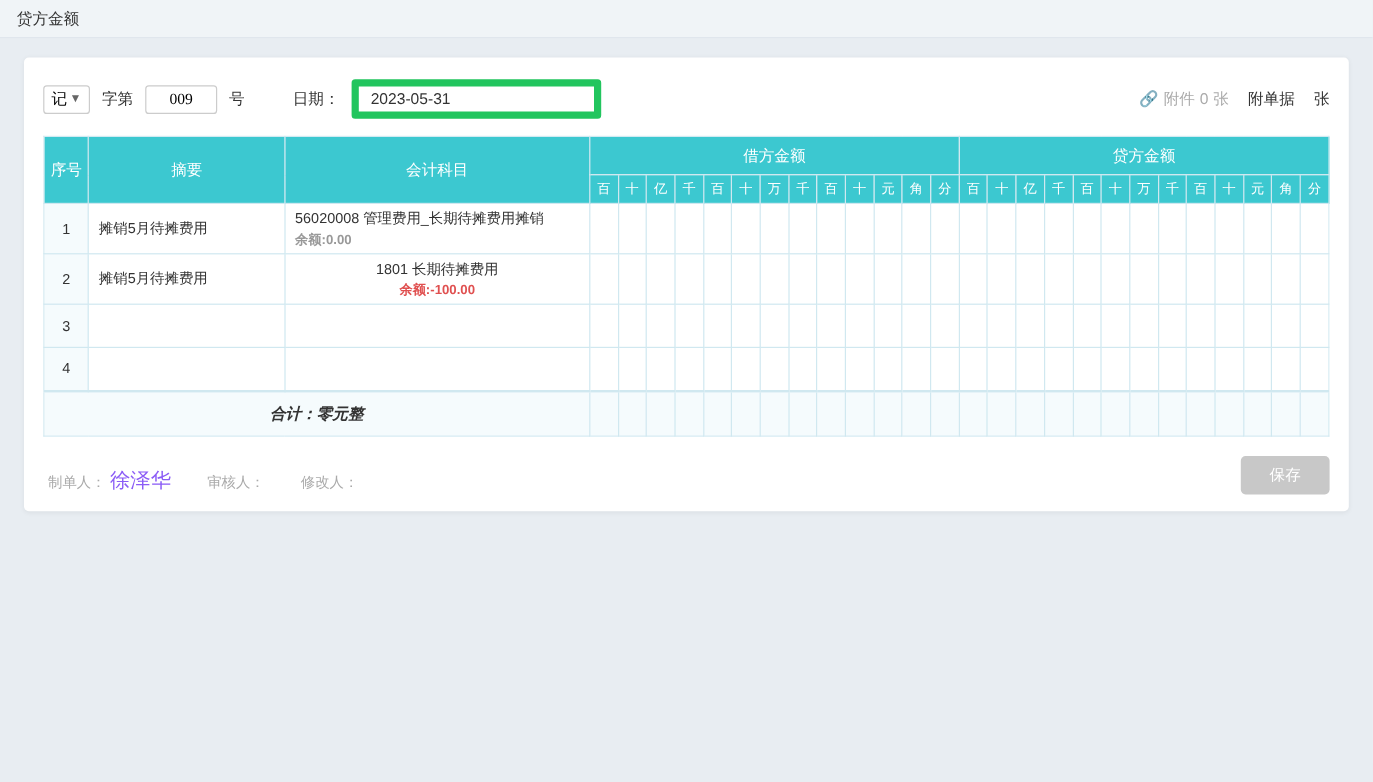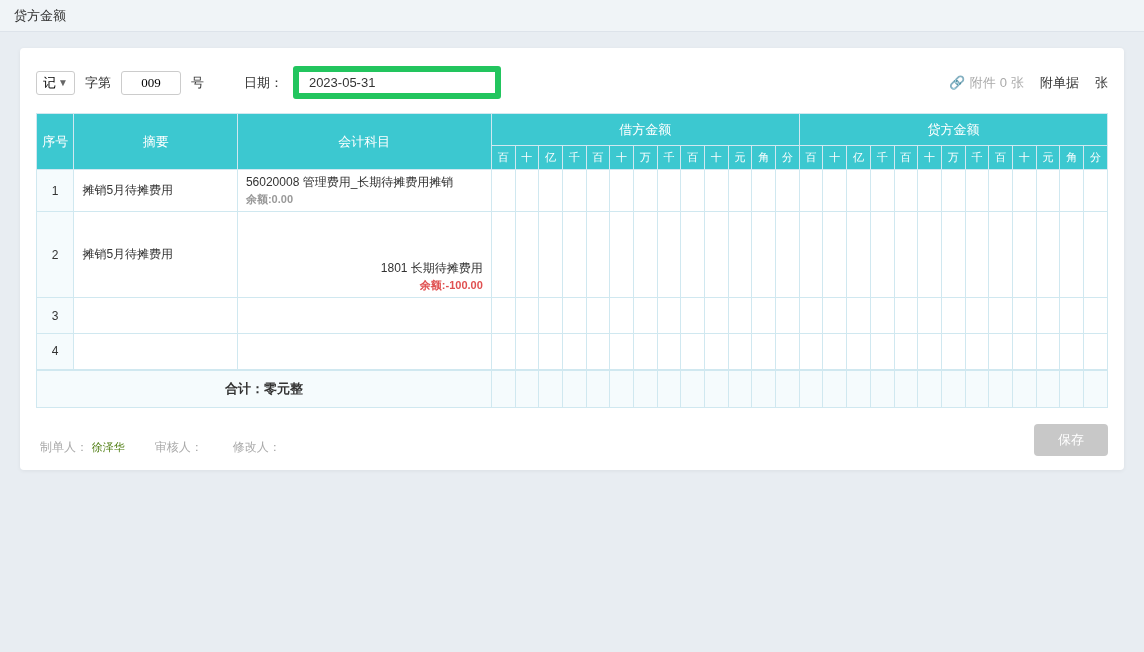--- a/index.html
+++ b/index.html
@@ -189,41 +189,42 @@
     .balance-negative {
       color: #e05050;
     }
 
     .summary-row td {
       background: #f5fbfd;
       height: 38px;
       font-size: 13px;
       color: #333;
       border-top: 2px solid #d0e8f0;
+      font-style: italic;
     }
     .summary-label {
       font-weight: bold;
       padding-left: 10px;
       text-align: left;
     }
 
     .footer-row {
       display: flex;
       align-items: center;
       gap: 30px;
       margin-top: 12px;
       padding: 0 4px;
     }
     .footer-field {
       color: #aaa;
       font-size: 12px;
     }
     .footer-value {
-      color: #4d7c0f;
-      font-size: 11px;
+      color: #8b5cf6;
+      font-size: 17px;
     }
 
     .save-btn {
       background: #c8c8c8;
       color: #fff;
       border: none;
       border-radius: 4px;
       padding: 7px 24px;
       font-size: 13px;
       cursor: not-allowed;
@@ -346,21 +347,21 @@
               <td style="width: 22px;"></td>
               <td style="width: 22px;"></td>
               <td style="width: 22px;"></td>
             </tr>
             <tr class="data-row">
               <td class="seq-cell" style="text-align: center;">2</td>
               <td>
                 <div class="cell-content">摊销5月待摊费用</div>
               </td>
               <td>
-                <div class="cell-content" style="text-align: right; margin-top: 44px;">1801 长期待摊费用<div class="balance-text balance-negative">余额:-100.00</div></div>
+                <div class="cell-content" style="text-align: center;">1801 长期待摊费用<div class="balance-text balance-negative">余额:-100.00</div></div>
               </td>
               <td style="width: 22px;"></td>
               <td style="width: 22px;"></td>
               <td style="width: 22px;"></td>
               <td style="width: 22px;"></td>
               <td style="width: 22px;"></td>
               <td style="width: 22px;"></td>
               <td style="width: 22px;"></td>
               <td style="width: 22px;"></td>
               <td style="width: 22px;"></td>

